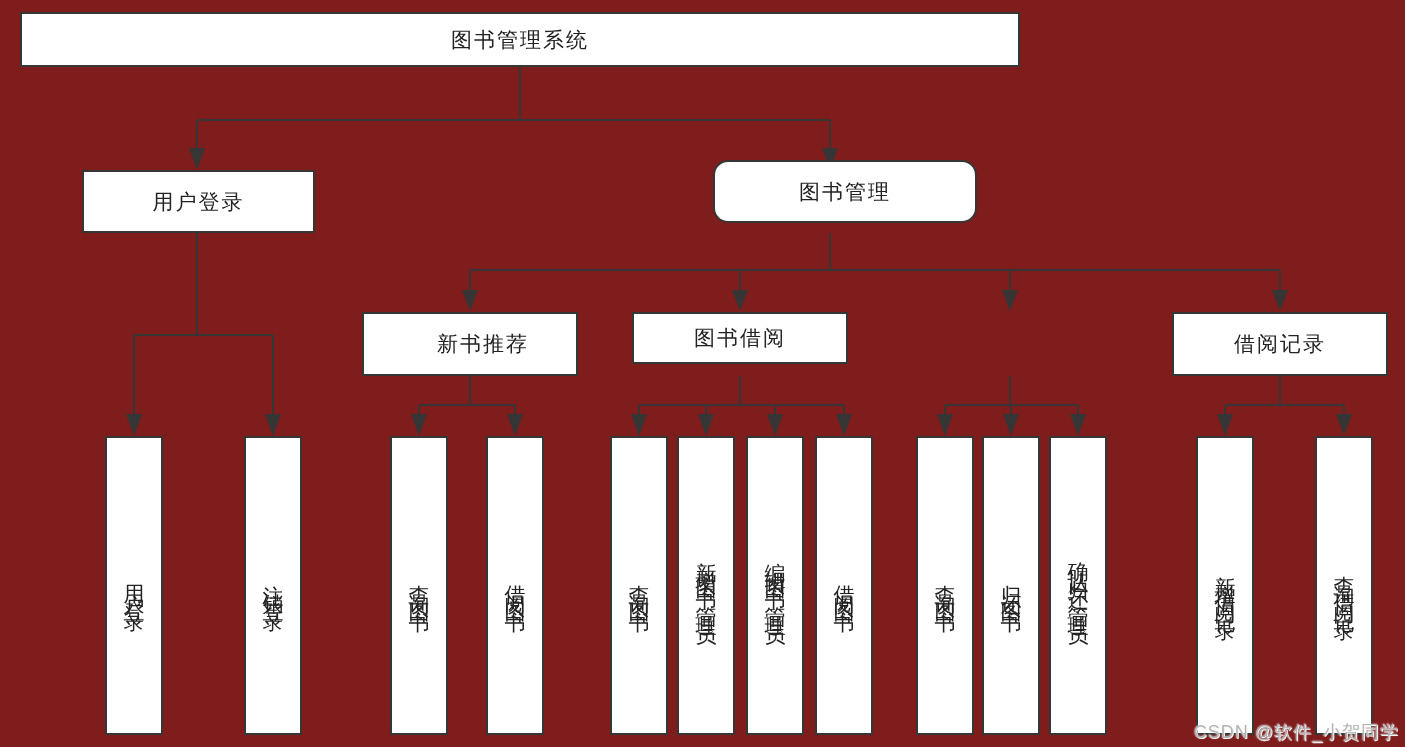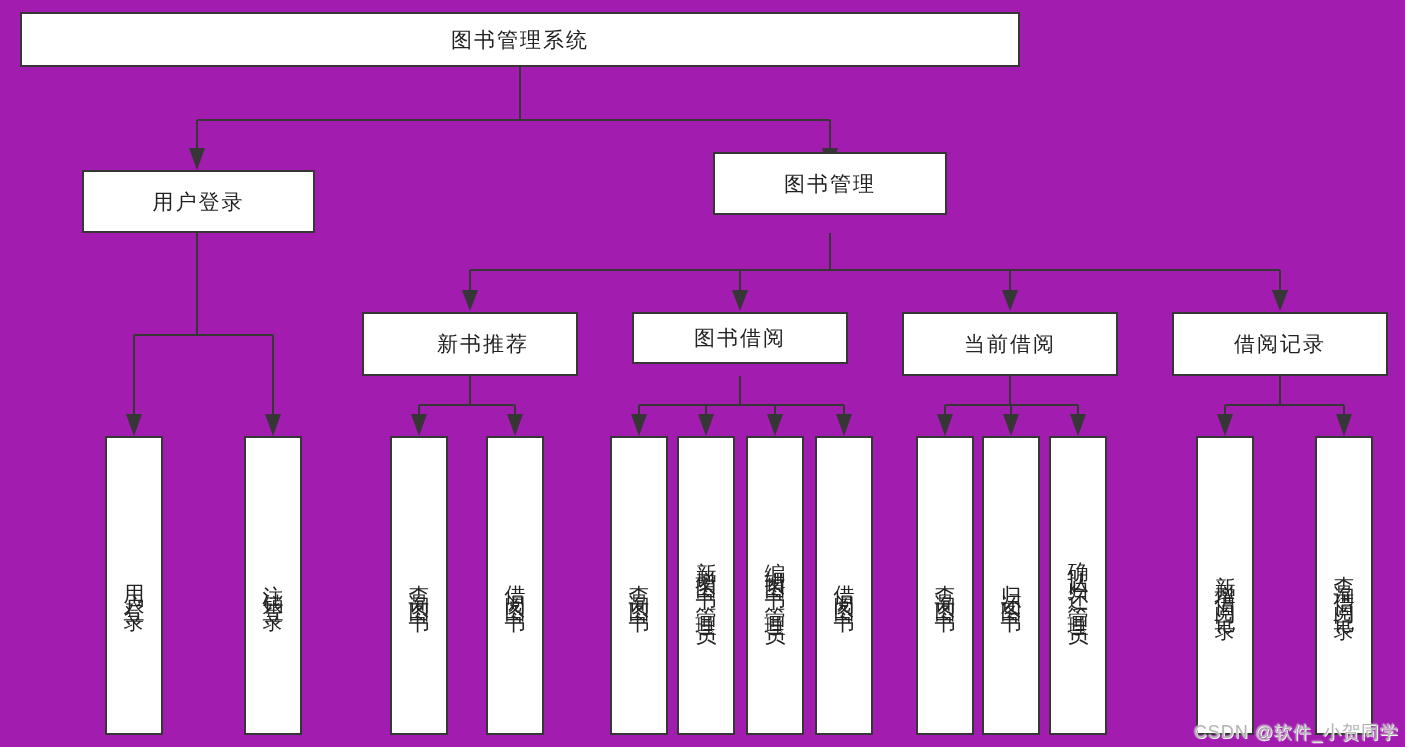--- a/index.html
+++ b/index.html
@@ -1,19 +1,19 @@
 <!DOCTYPE html>
 <html><head>
 <meta charset="utf-8">
 <style>
   html,body{margin:0;padding:0;background:#ffffff;}
   #canvas{
     position:relative;
     width:1405px;height:747px;
-    background:#a21caf;
+    background:#7f1d1d;
     font-family:"Liberation Sans","DejaVu Sans",sans-serif;
     color:#222222;
     overflow:hidden;
   }
   #edges{position:absolute;left:0;top:0;width:1405px;height:747px;}
   .node{
     position:absolute;
     background:#ffffff;
     border:2px solid #363636;
     box-sizing:border-box;
@@ -131,33 +131,30 @@
     </g>
   </svg>
 
   <div class="node" style="left:20px;top:12px;width:1000px;height:55px;">
     <span>图书管理系统</span>
   </div>
 
   <div class="node" style="left:82px;top:170px;width:233px;height:63px;">
     <span>用户登录</span>
   </div>
-  <div class="node" style="left:713px;top:152px;width:234px;height:63px;">
+  <div class="node" style="left:713px;top:160px;width:264px;height:63px;border-radius:15px;">
     <span>图书管理</span>
   </div>
 
   <div class="node" style="left:362px;top:312px;width:216px;height:64px;padding-left:26px;">
     <span>新书推荐</span>
   </div>
   <div class="node" style="left:632px;top:312px;width:216px;height:52px;">
     <span>图书借阅</span>
   </div>
-  <div class="node" style="left:902px;top:312px;width:216px;height:64px;">
-    <span>当前借阅</span>
-  </div>
   <div class="node" style="left:1172px;top:312px;width:216px;height:64px;">
     <span>借阅记录</span>
   </div>
 
   <div class="node leaf" style="left:105px;">
     <span class="vtext">用户登录</span>
   </div>
   <div class="node leaf" style="left:244px;">
     <span class="vtext">注销登录</span>
   </div>

